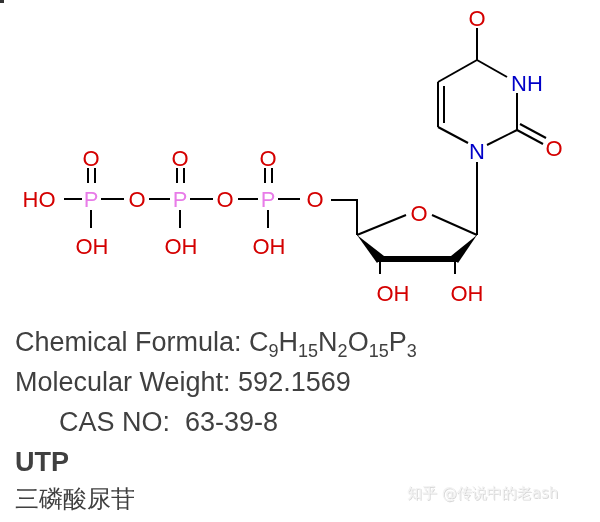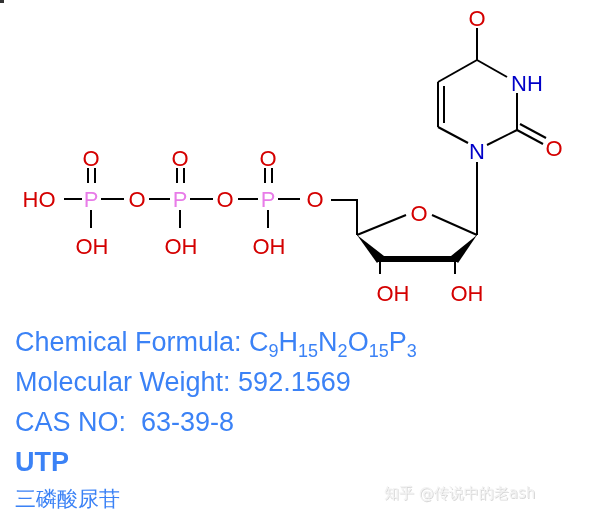--- a/index.html
+++ b/index.html
@@ -1,26 +1,26 @@
 <!DOCTYPE html>
 <html><head>
 <meta charset="utf-8">
 <style>
   html, body { margin: 0; padding: 0; background: #ffffff; }
   body { width: 600px; height: 522px; position: relative; overflow: hidden; font-family: "Liberation Sans", sans-serif; }
   #structure { position: absolute; left: 0; top: 0; width: 600px; height: 320px; }
   .atom { font-family: "Liberation Sans", sans-serif; font-size: 22px; }
-  .info { position: absolute; left: 15px; color: #3b82f6; font-family: "Liberation Sans", sans-serif; font-size: 27px; line-height: 30px; white-space: nowrap; }
+  .info { position: absolute; left: 15px; color: #404040; font-family: "Liberation Sans", sans-serif; font-size: 27px; line-height: 30px; white-space: nowrap; }
   .info sub { font-size: 18px; vertical-align: -6px; line-height: 0; }
   #line-formula { top: 327px; }
   #line-weight { top: 367px; }
   #line-cas { top: 407px; }
   #line-abbr { top: 447px; font-weight: bold; text-align: right; }
-  #line-cn { top: 484px; font-family: Liberation Serif, serif; font-size: 21px; }
-  #watermark { position: absolute; left: 384px; top: 484px; font-family: "DejaVu Sans", sans-serif; font-size: 15px; color: #f2f2f2; text-shadow: 1px 1px 0 #d8d8d8; white-space: nowrap; }
+  #line-cn { top: 484px; font-family: Liberation Serif, serif; font-size: 24px; }
+  #watermark { position: absolute; left: 407px; top: 484px; font-family: "DejaVu Sans", sans-serif; font-size: 15px; color: #f2f2f2; text-shadow: 1px 1px 0 #d8d8d8; white-space: nowrap; }
   #corner-mark { position: absolute; left: 0; top: 0; width: 4px; height: 3px; background: #333; }
 </style>
 </head>
 <body>
 
 <div id="corner-mark"></div>
 
 <svg id="structure" viewBox="0 0 600 320" xmlns="http://www.w3.org/2000/svg">
   <g stroke="#000" stroke-width="2" fill="none" stroke-linecap="butt">
 
@@ -89,17 +89,17 @@
     <text x="477" y="159" fill="#0000c8">N</text>
     <text x="527" y="91" fill="#0000c8">NH</text>
     <text x="554" y="156" fill="#d40000">O</text>
     <text x="477" y="26" fill="#d40000">O</text>
   </g>
 </svg>
 
 <div id="line-formula" class="info"><span>Chemical Formula: </span><span>C</span><sub>9</sub><span>H</span><sub>15</sub><span>N</span><sub>2</sub><span>O</span><sub>15</sub><span>P</span><sub>3</sub></div>
 
 <div id="line-weight" class="info">Molecular Weight: 592.1569</div>
-<div id="line-cas" class="info" style="white-space: pre;">CAS NO:  63-39-8</div>
+<div id="line-cas" class="info" style="white-space: pre; margin-left: 44px;">CAS NO:  63-39-8</div>
 <div id="line-abbr" class="info">UTP</div>
 <div id="line-cn" class="info">三磷酸尿苷</div>
 
 <div id="watermark">知乎 @传说中的老ash</div>
 
 </body></html>

